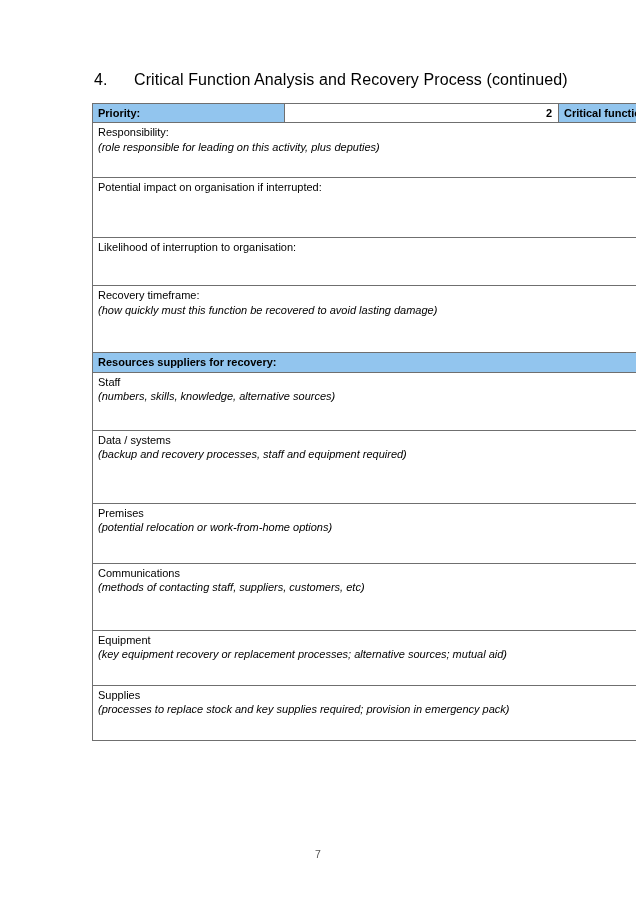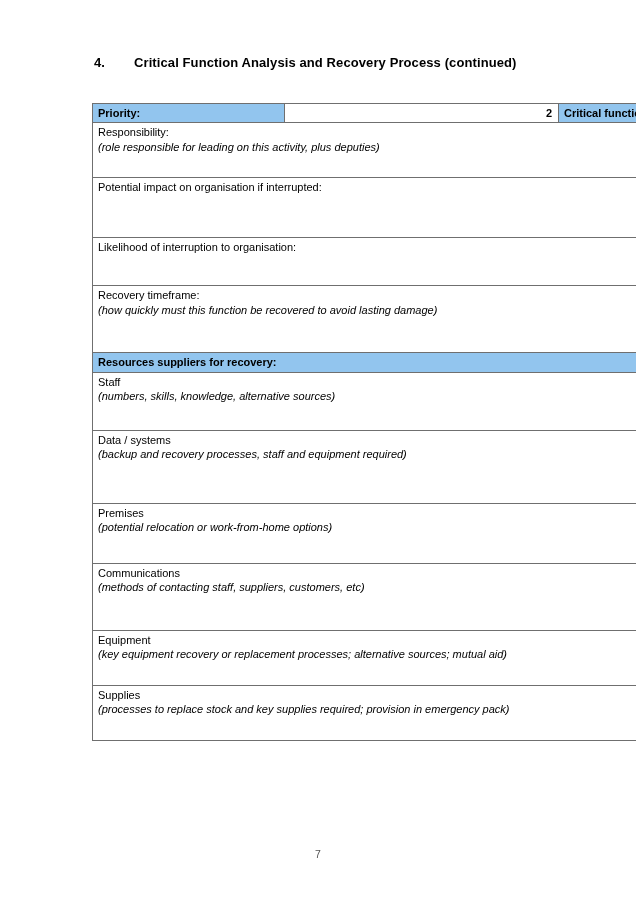--- a/index.html
+++ b/index.html
@@ -21,24 +21,24 @@
     left: 0;
     top: 0;
     width: 636px;
     height: 900px;
   }
 
   
   .heading {
     position: absolute;
     left: 94px;
-    top: 55px;
+    top: 71px;
     width: 470px;
-    font-size: 13px;
-    font-weight: bold;
+    font-size: 16px;
+    font-weight: normal;
     letter-spacing: 0.1px;
     white-space: nowrap;
   }
   .heading .num {
     display: inline-block;
     width: 40px;
   }
 
   
   .tbl-wrap {

